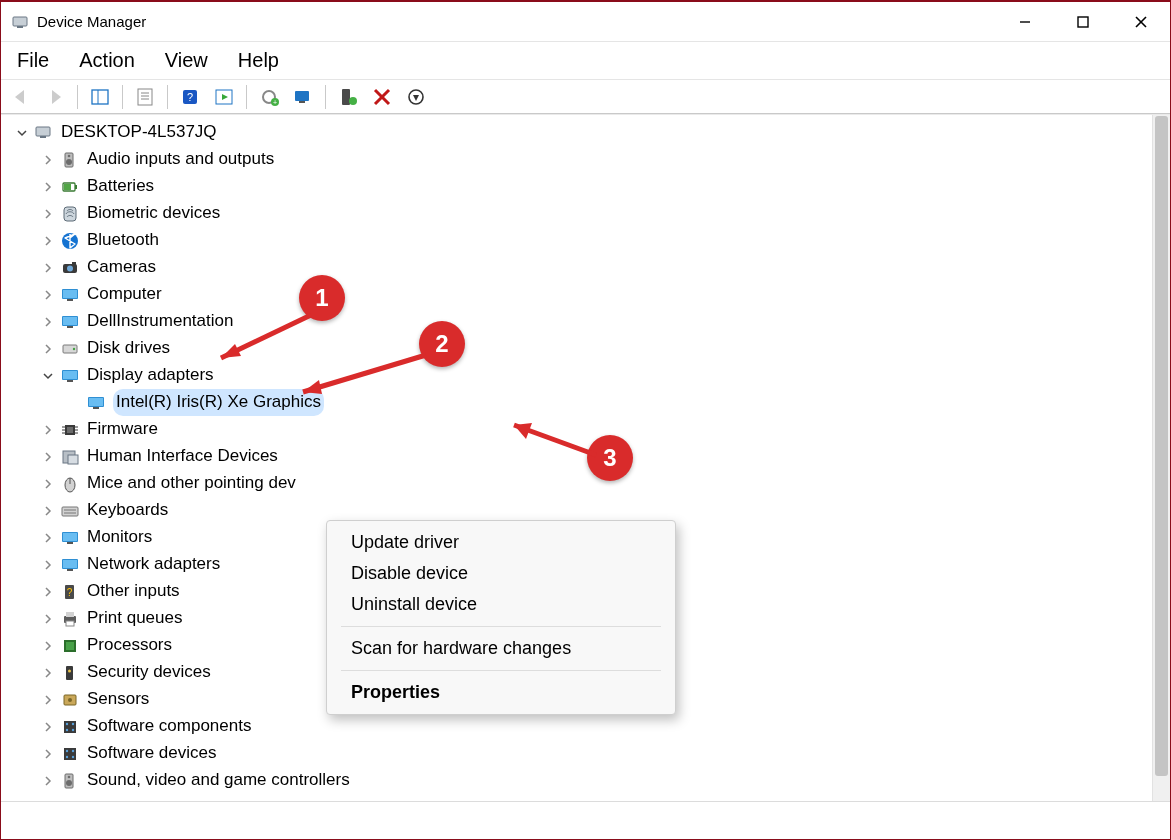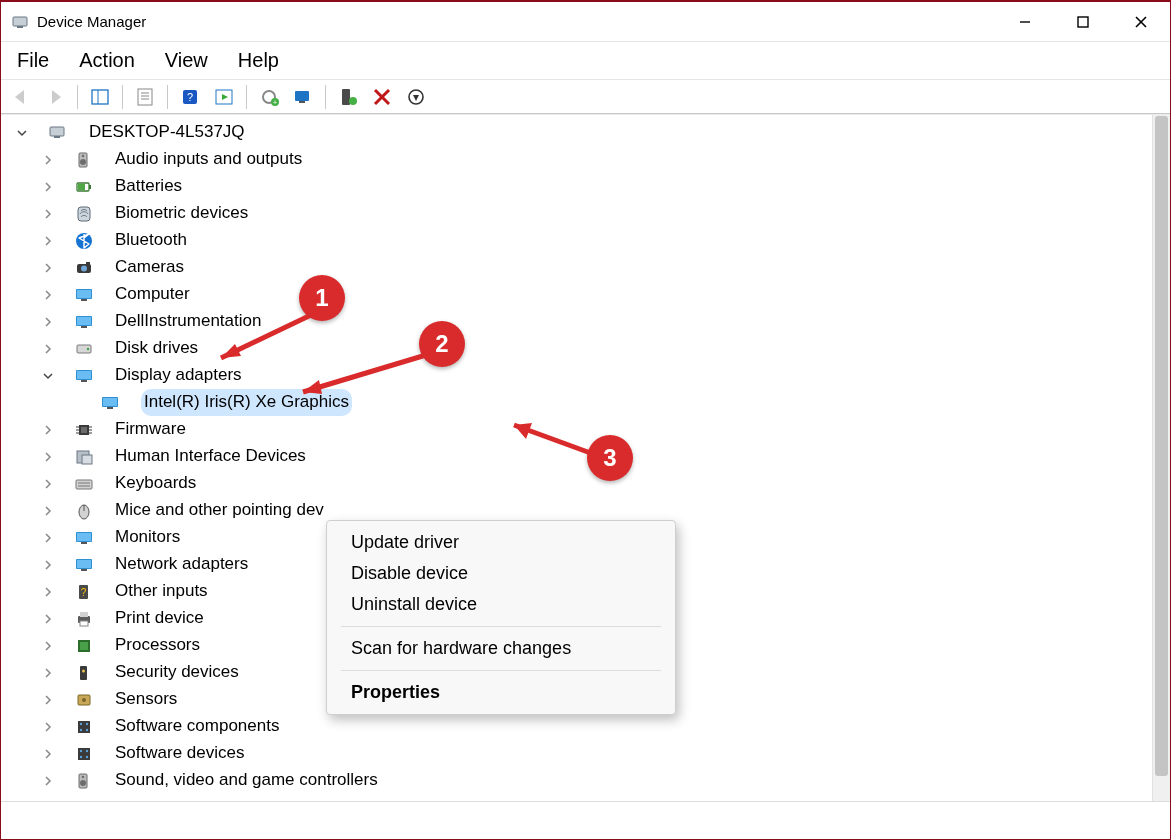--- a/index.html
+++ b/index.html
@@ -88,21 +88,21 @@
     padding: 4px 0 0 8px;
     position:relative;
   }
   .tree {
     font-size: 17px;
     line-height: 1.55;
   }
   .tree ul { list-style:none; margin:0; padding-left: 26px; }
   .tree > ul { padding-left: 4px; }
   .node {
-    display:flex; align-items:center; gap:16px;
+    display:flex; align-items:center; gap:2px;
     height: 27px;
     white-space: nowrap;
   }
   .chev {
     width: 18px; height:18px;
     display:inline-flex; align-items:center; justify-content:center;
     font-size: 12px;
     color:#555;
   }
   .chev.none { visibility:hidden; }
@@ -523,53 +523,53 @@
                 </li>
                 <li>
                   <div class="node">
                     <span class="chev">
                       <svg width="12" height="12">
                         <polyline points="4,2 8,6 4,10" fill="none" stroke="#888" stroke-width="1.5"></polyline>
                       </svg>
                     </span>
                     <span class="dev-ico">
                       <svg viewBox="0 0 20 20">
+                        <ellipse cx="10" cy="11" rx="5" ry="7" fill="#d2d2d2" stroke="#555"></ellipse>
+                        <line x1="10" y1="4" x2="10" y2="10" stroke="#555"></line>
+                      </svg>
+                    </span>
+                    <span class="label">Mice and other pointing dev</span>
+                  </div>
+                </li>
+                <li>
+                  <div class="node">
+                    <span class="chev">
+                      <svg width="12" height="12">
+                        <polyline points="4,2 8,6 4,10" fill="none" stroke="#888" stroke-width="1.5"></polyline>
+                      </svg>
+                    </span>
+                    <span class="dev-ico">
+                      <svg viewBox="0 0 20 20">
                         <rect x="2" y="6" width="16" height="9" rx="1" fill="#d2d2d2" stroke="#777"></rect>
                         <line x1="4" y1="9" x2="16" y2="9" stroke="#777"></line>
                         <line x1="4" y1="12" x2="16" y2="12" stroke="#777"></line>
                       </svg>
                     </span>
                     <span class="label">Keyboards</span>
                   </div>
                 </li>
                 <li>
                   <div class="node">
                     <span class="chev">
                       <svg width="12" height="12">
                         <polyline points="4,2 8,6 4,10" fill="none" stroke="#888" stroke-width="1.5"></polyline>
                       </svg>
                     </span>
                     <span class="dev-ico">
                       <svg viewBox="0 0 20 20">
-                        <ellipse cx="10" cy="11" rx="5" ry="7" fill="#d2d2d2" stroke="#555"></ellipse>
-                        <line x1="10" y1="4" x2="10" y2="10" stroke="#555"></line>
-                      </svg>
-                    </span>
-                    <span class="label">Mice and other pointing dev</span>
-                  </div>
-                </li>
-                <li>
-                  <div class="node">
-                    <span class="chev">
-                      <svg width="12" height="12">
-                        <polyline points="4,2 8,6 4,10" fill="none" stroke="#888" stroke-width="1.5"></polyline>
-                      </svg>
-                    </span>
-                    <span class="dev-ico">
-                      <svg viewBox="0 0 20 20">
                         <rect x="2" y="4" width="16" height="10" rx="1" fill="#2f8fd3"></rect>
                         <rect x="3" y="5" width="14" height="8" fill="#69bdf2"></rect>
                         <rect x="7" y="14" width="6" height="2" fill="#555"></rect>
                       </svg>
                     </span>
                     <span class="label">Monitors</span>
                   </div>
                 </li>
                 <li>
                   <div class="node">
@@ -611,21 +611,21 @@
                         <polyline points="4,2 8,6 4,10" fill="none" stroke="#888" stroke-width="1.5"></polyline>
                       </svg>
                     </span>
                     <span class="dev-ico">
                       <svg viewBox="0 0 20 20">
                         <rect x="4" y="7" width="12" height="7" rx="1" fill="#5c5c5c"></rect>
                         <rect x="6" y="3" width="8" height="5" fill="#d2d2d2"></rect>
                         <rect x="6" y="12" width="8" height="5" fill="#fff" stroke="#888"></rect>
                       </svg>
                     </span>
-                    <span class="label">Print device</span>
+                    <span class="label">Print queues</span>
                   </div>
                 </li>
                 <li>
                   <div class="node">
                     <span class="chev">
                       <svg width="12" height="12">
                         <polyline points="4,2 8,6 4,10" fill="none" stroke="#888" stroke-width="1.5"></polyline>
                       </svg>
                     </span>
                     <span class="dev-ico">

